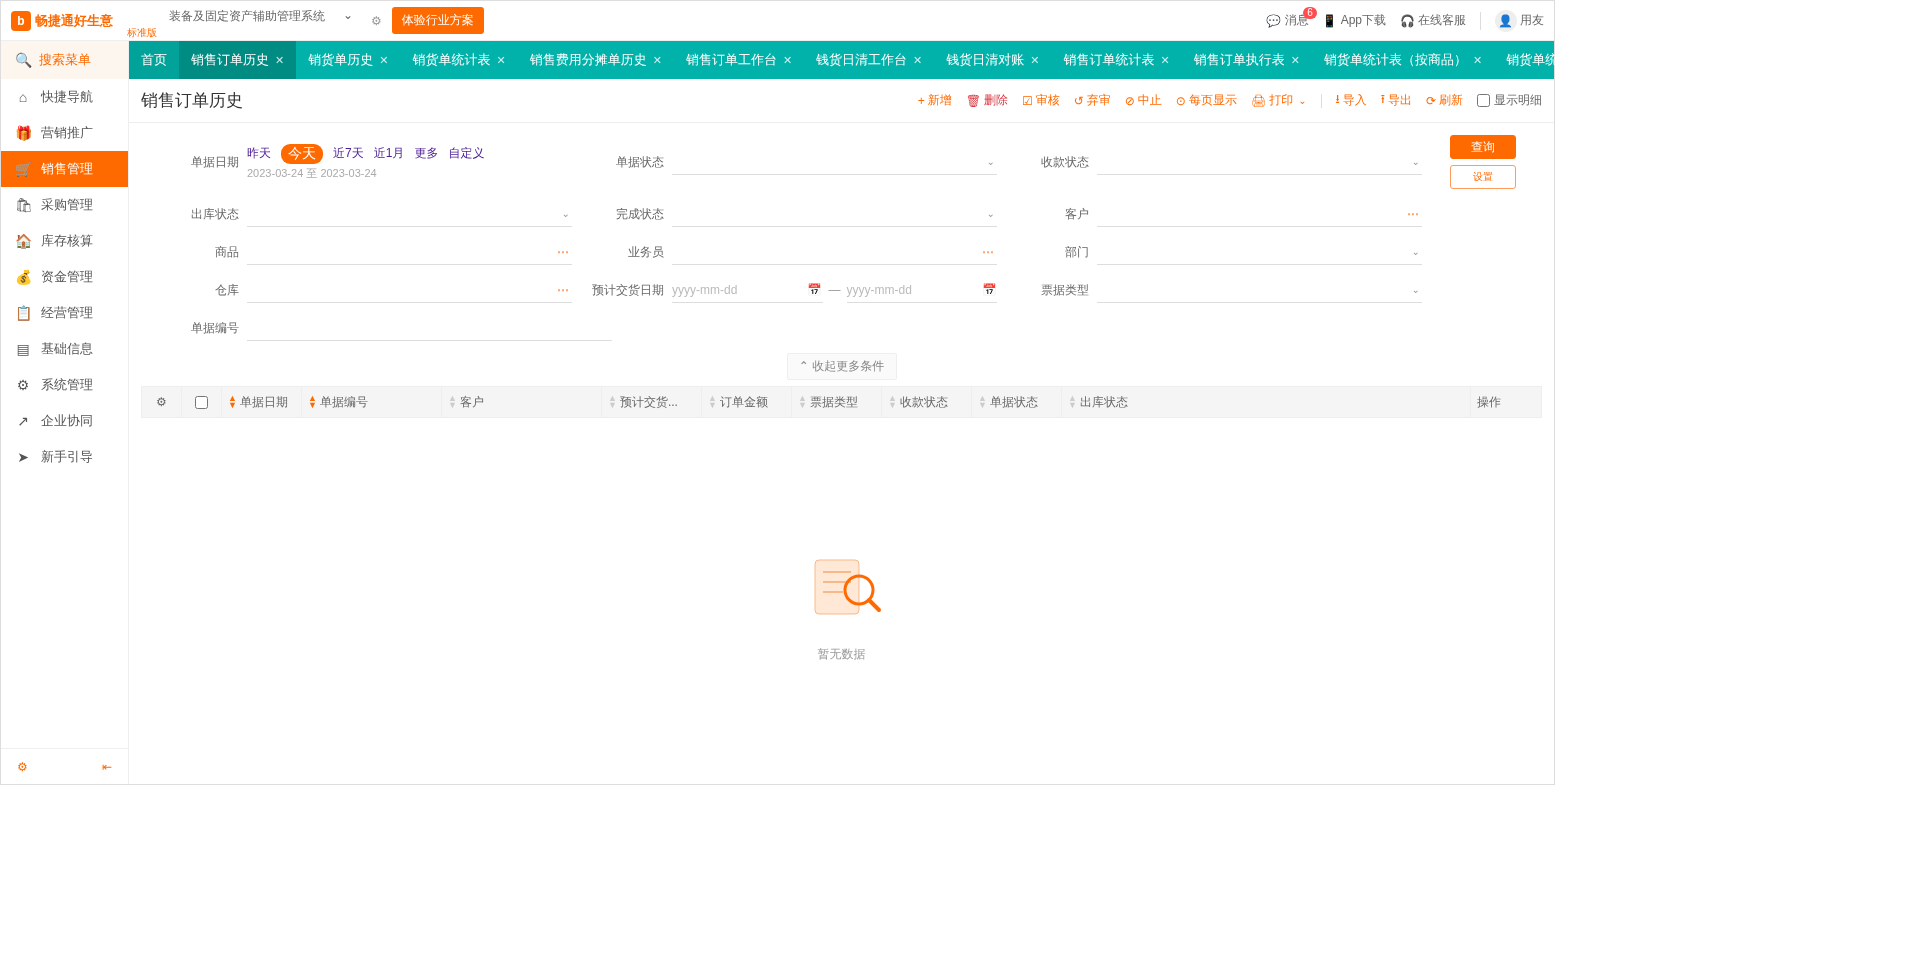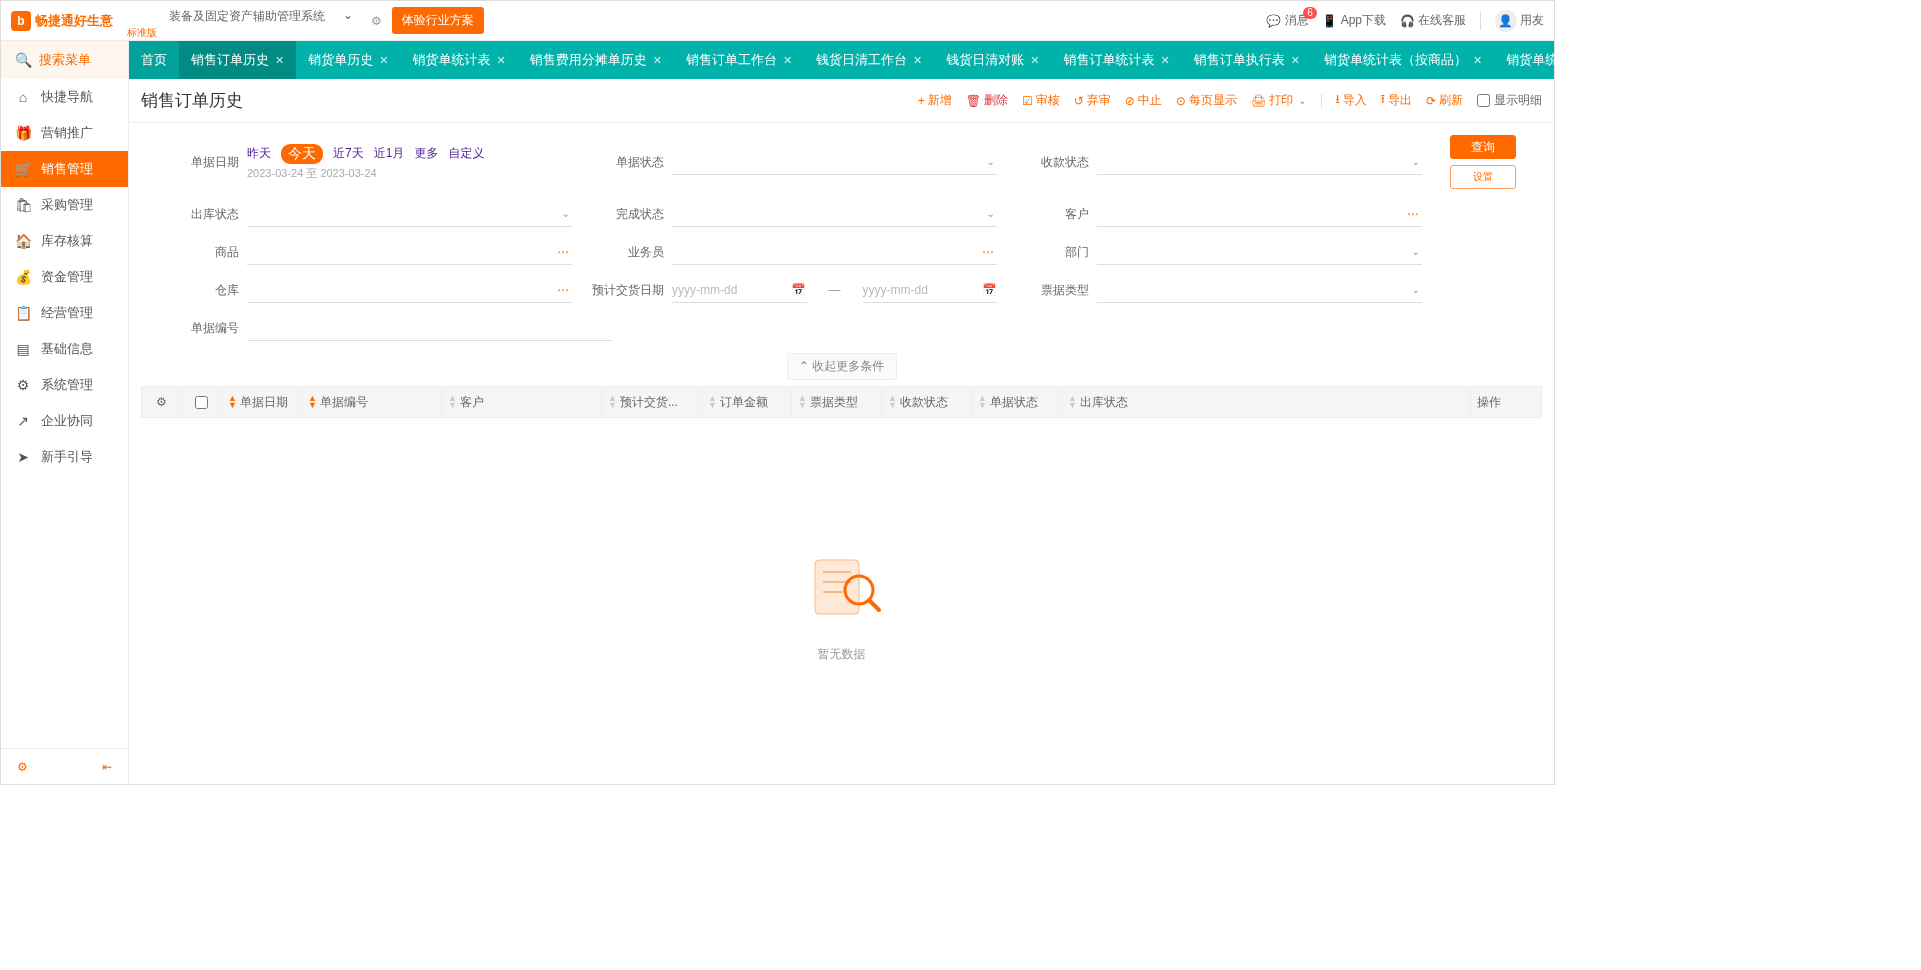--- a/index.html
+++ b/index.html
@@ -57,21 +57,21 @@
 .filter-input{flex:1;border-bottom:1px solid #ddd;height:26px;display:flex;align-items:center;justify-content:flex-end;color:#bbb;padding:0 2px;position:relative}
 .filter-input .chev{font-size:10px;color:#999}
 .filter-input .dots{color:#ff9b5a;font-weight:bold;letter-spacing:1px}
 .date-range-line{display:flex;gap:10px;font-size:12px;color:#999;align-items:center}
 .date-pill{background:#ff6a00;color:#fff;border-radius:9px;padding:1px 7px;font-size:14px}
 .date-link{cursor:pointer;color:#4c1d95}
 .date-under{font-size:11px;color:#aaa;margin-top:2px}
 .side-actions{width:66px;display:flex;flex-direction:column;gap:6px;margin-left:8px}
 .btn-primary{background:#ff6a00;border:1px solid #ff6a00;color:#fff;height:24px;border-radius:3px;font-size:12px;cursor:pointer}
 .btn-outline{background:#fff;border:1px solid #ff9b5a;color:#ff6a00;height:24px;border-radius:3px;font-size:10px;cursor:pointer}
-.date-box{flex:1;display:flex;align-items:center;gap:22px}
+.date-box{flex:1;display:flex;align-items:center;gap:6px}
 .date-field{flex:1;border-bottom:1px solid #ddd;height:26px;display:flex;align-items:center;justify-content:space-between;color:#bbb;font-size:12px}
 .cal-icon{color:#ff9b5a}
 .dash{color:#999}
 .collapse-bar{text-align:center;color:#888;font-size:12px;padding:4px 0;cursor:pointer;background:#fafafa;border:1px solid #eee;border-radius:2px;width:110px;margin:0 auto 2px auto}
 
 .table-wrap{flex:1;display:flex;flex-direction:column;padding:0 12px;min-height:0}
 .table-head{display:flex;background:#f5f5f5;height:32px;border:1px solid #eee}
 .th{display:flex;align-items:center;padding:0 6px;color:#666;font-size:12px;border-right:1px solid #eee;gap:3px}
 .th:last-child{border-right:none}
 .th-gear{width:40px;justify-content:center}

